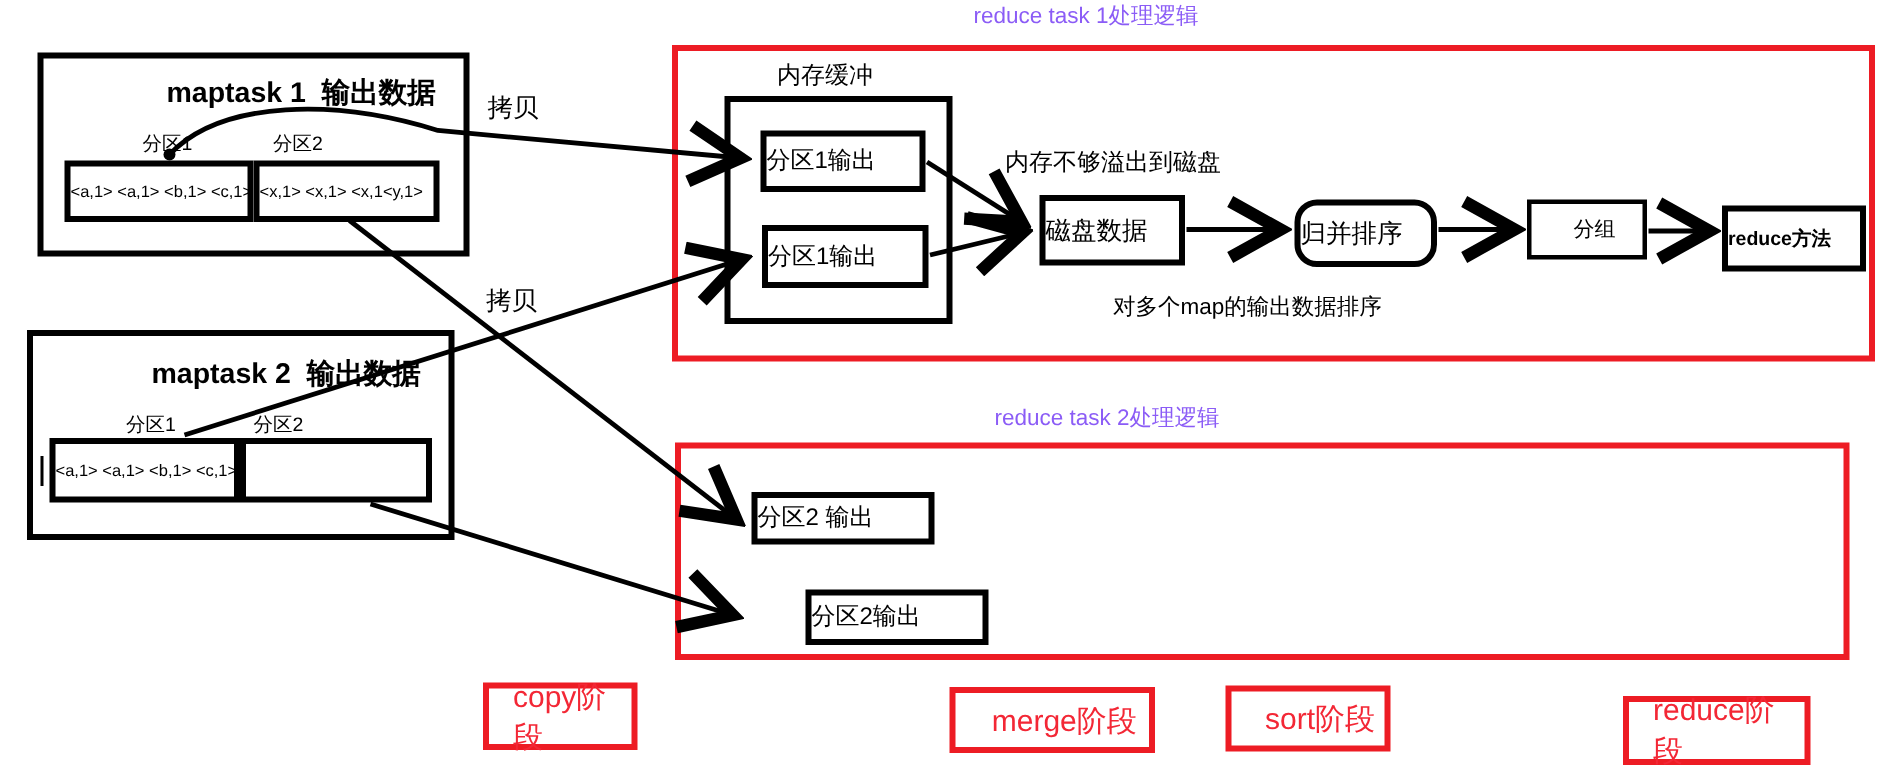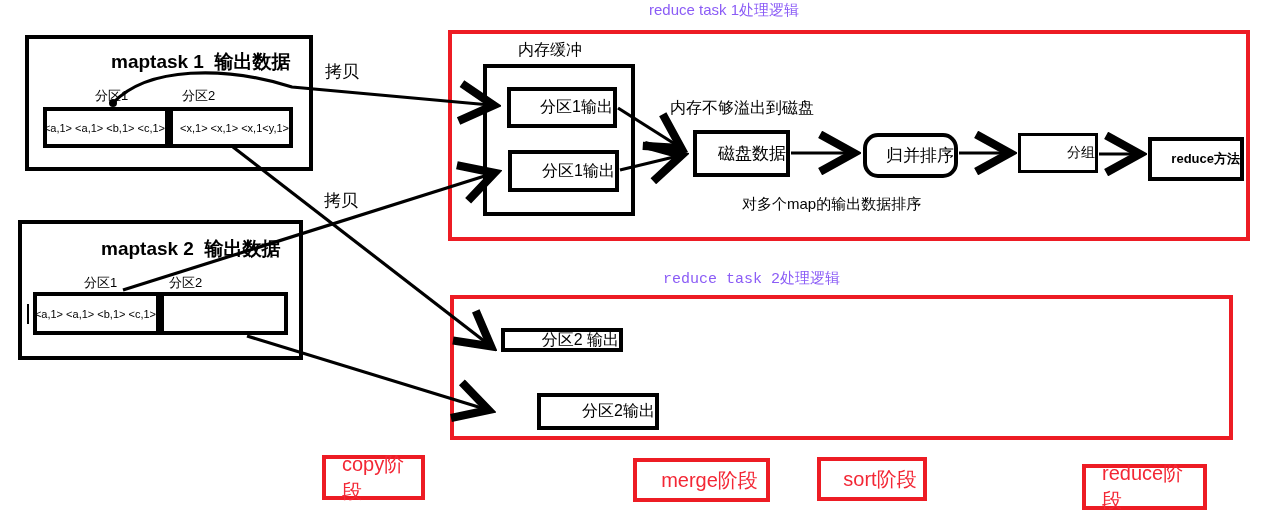--- a/index.html
+++ b/index.html
@@ -1,19 +1,19 @@
 <!DOCTYPE html>
 <html><head>
 <meta charset="utf-8">
 <style>
   * { margin:0; padding:0; box-sizing:border-box; }
   body { background:#fff; font-family:"Liberation Sans", sans-serif; }
   .canvas { position:relative; width:1267px; height:519px; background:#fff; overflow:hidden; }
   .abs { position:absolute; }
-  .blackbox { position:absolute; border:4px solid #000; background:#fff; display:flex; align-items:center; justify-content:flex-end; }
+  .blackbox { position:absolute; border:4px solid #000; background:#fff; display:flex; align-items:center; justify-content:flex-start; }
   .redbox { position:absolute; border:4px solid #ed1c24; background:#fff; }
   .label { position:absolute; color:#000; white-space:pre; }
   .redtext { color:#8b5cf6; }
   .kv { font-size:11px; white-space:nowrap; letter-spacing:0px; }
   .svg-overlay { position:absolute; left:0; top:0; z-index:6; pointer-events:none; }
   .phasebox { position:absolute; border:4px solid #ed1c24; display:flex; align-items:center; justify-content:center;
               font-size:20px; color:#f32735; background:#fff;padding-left:16px; }
 </style>
 </head>
 <body>
@@ -59,33 +59,33 @@
     <div class="blackbox" style="left:56px; top:116px; width:111px; height:42px; font-size:16px;">
       <span>分区1输出</span>
     </div>
     <div class="label" style="left:218px; top:64px; font-size:16px;">内存不够溢出到磁盘</div>
     <div class="blackbox" style="left:241px; top:96px; width:97px; height:47px; font-size:17px;">
       <span>磁盘数据</span>
     </div>
     <div class="blackbox" style="left:411px; top:99px; width:95px; height:45px; font-size:17px;border-radius:15px;">
       <span>归并排序</span>
     </div>
-    <div class="blackbox" style="left:566px; top:99px; width:80px; height:40px; font-size:14px; border-width:3px; justify-content:flex-end; padding-left:10px;">
+    <div class="blackbox" style="left:566px; top:99px; width:80px; height:40px; font-size:14px; border-width:3px; justify-content:center; padding-left:10px;">
       <span>分组</span>
     </div>
     <div class="blackbox" style="left:696px; top:103px; width:96px; height:44px; font-size:13px;font-weight:bold;">
       <span>reduce方法</span>
     </div>
     <div class="label" style="left:290px; top:161px; font-size:15px;">对多个map的输出数据排序</div>
   </div>
 
-  <div class="label redtext" style="left:663px; top:269px; font-size:15px;font-family:Liberation Mono, monospace;">reduce task 2处理逻辑</div>
+  <div class="label redtext" style="left:663px; top:269px; font-size:15px;">reduce task 2处理逻辑</div>
 
   <div class="redbox" style="left:450px; top:295px; width:783px; height:145px;">
-    <div class="blackbox" style="left:47px; top:29px; width:122px; height:24px; font-size:16px;">
+    <div class="blackbox" style="left:47px; top:29px; width:122px; height:35px; font-size:16px;">
       <span>分区2 输出</span>
     </div>
     <div class="blackbox" style="left:43px; top:94px; width:122px; height:37px; font-size:16px;margin-left:40px;">
       <span>分区2输出</span>
     </div>
   </div>
 
   <div class="phasebox" style="left:322px; top:455px; width:103px; height:45px;">
     <span>copy阶段</span>
   </div>

